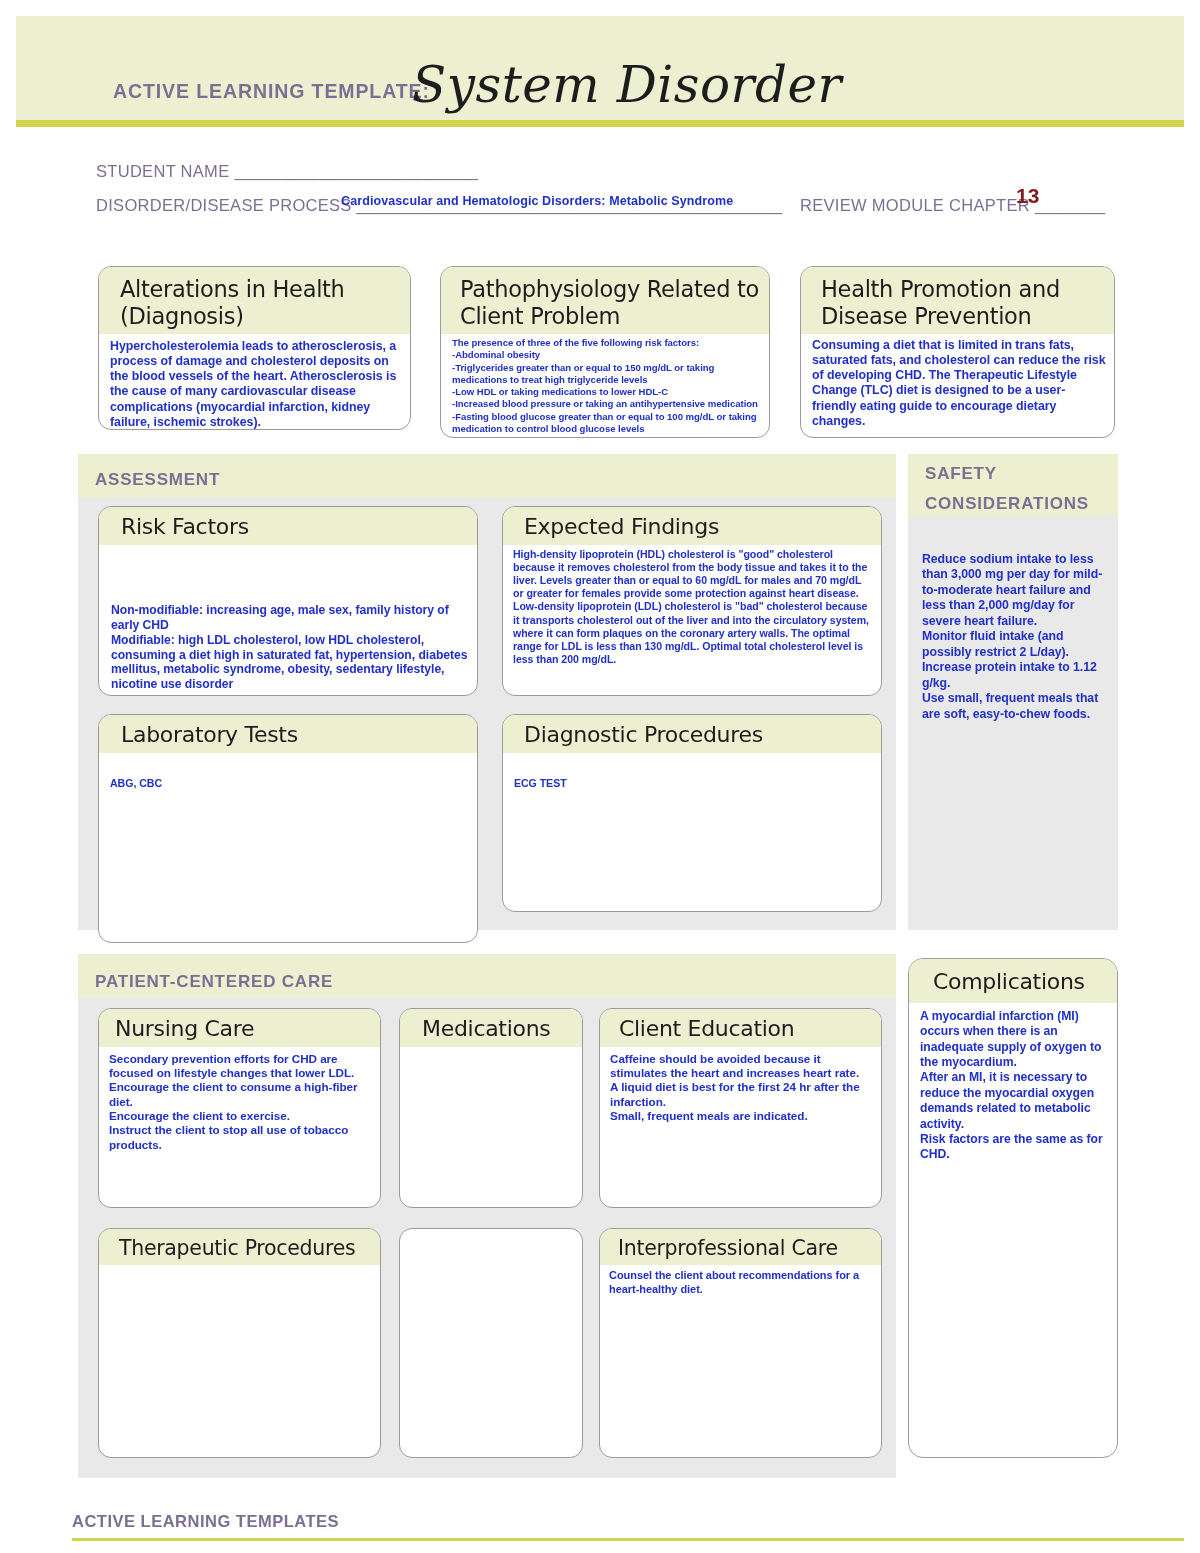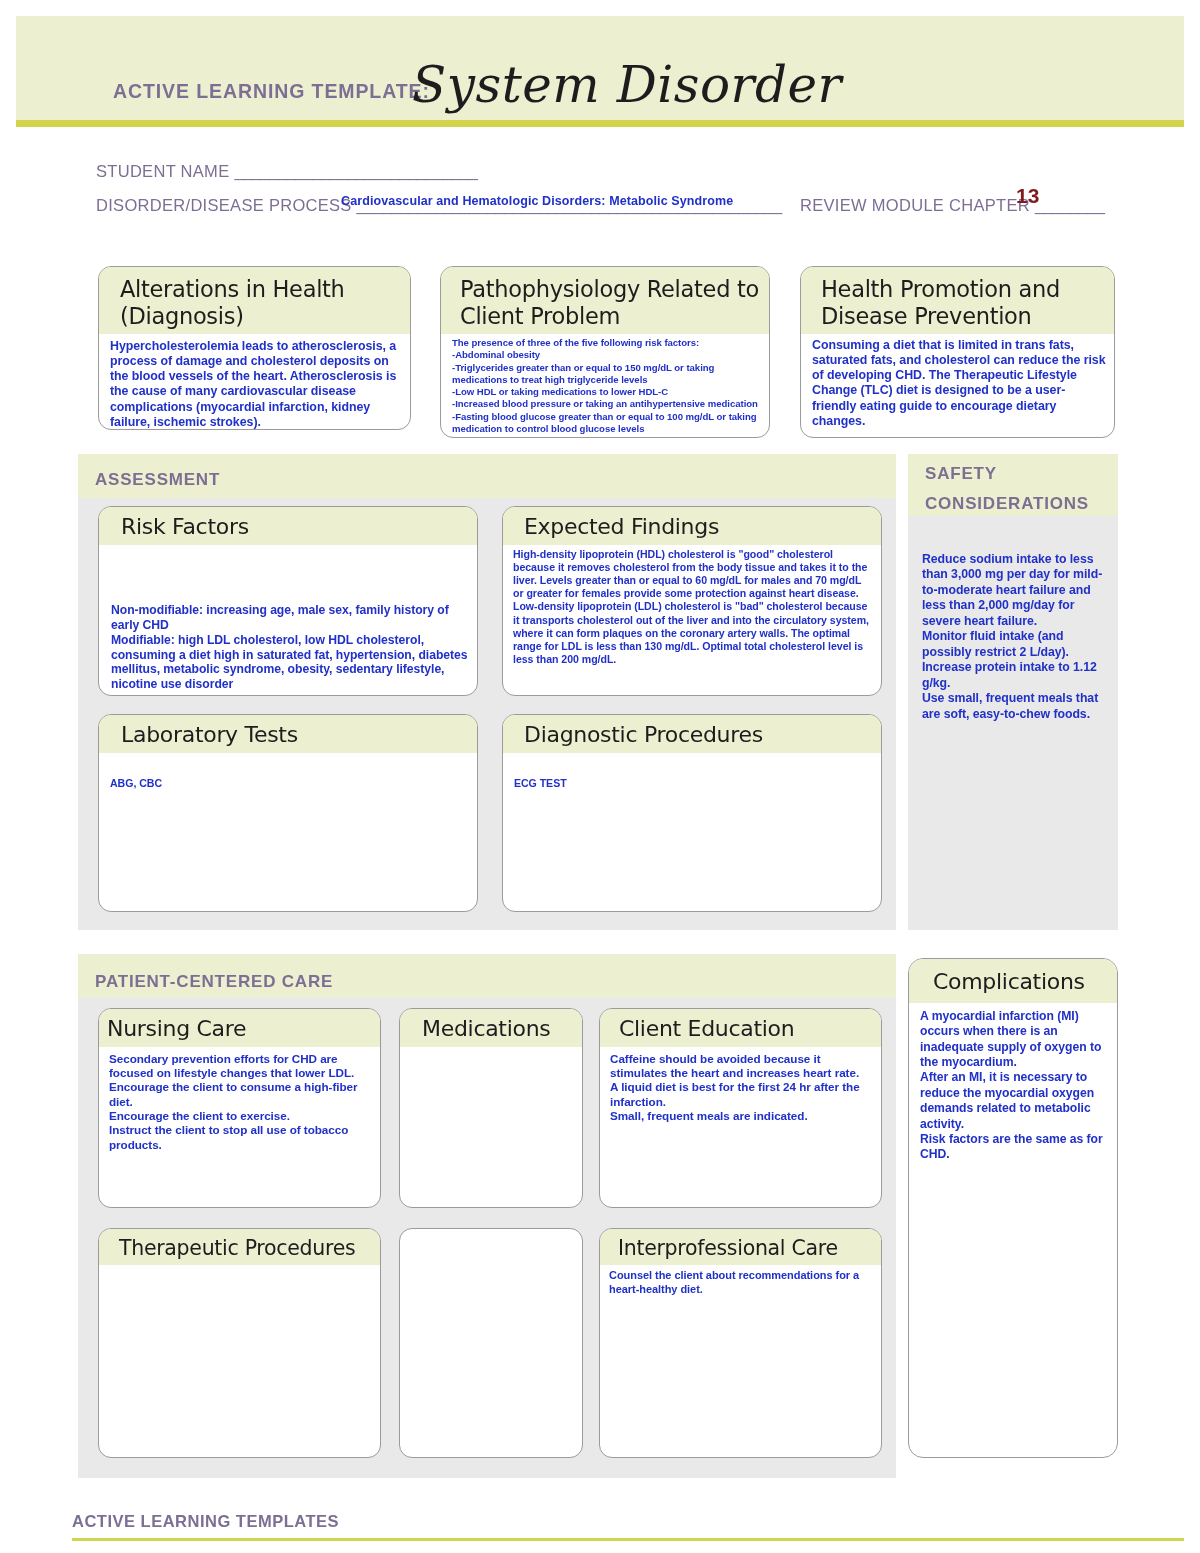--- a/index.html
+++ b/index.html
@@ -151,21 +151,21 @@
   #assessment-label { left: 95px; top: 470px; }
 
   #card-risk { left: 98px; top: 506px; width: 380px; height: 190px; }
   #card-risk .card-head { font-size: 22px; padding-left: 22px; }
   #card-risk .card-body { font-size: 12.2px; padding-top: 18px; padding-left: 12px; margin-top: 40px; }
 
   #card-findings { left: 502px; top: 506px; width: 380px; height: 190px; }
   #card-findings .card-head { font-size: 22px; padding-left: 21px; }
   #card-findings .card-body { font-size: 10.6px; padding-top: 3px; line-height: 1.24; padding-left: 10px; }
 
-  #card-lab { left: 98px; top: 714px; width: 380px; height: 198px; }
+  #card-lab { left: 98px; top: 714px; width: 380px; height: 229px; }
   #card-lab .card-head { font-size: 22px; padding-left: 22px; }
   #card-lab .card-body { font-size: 10.6px; padding-top: 24px; padding-left: 11px; }
 
   #card-diag { left: 502px; top: 714px; width: 380px; height: 198px; }
   #card-diag .card-head { font-size: 22px; padding-left: 21px; }
   #card-diag .card-body { font-size: 10.6px; padding-top: 24px; padding-left: 11px; }
 
   
   #safety-panel {
     position: absolute;
@@ -202,21 +202,21 @@
   }
   #pcc-head {
     position: absolute;
     left: 78px; top: 954px;
     width: 818px; height: 44px;
     background: #ecefd0;
   }
   #pcc-label { left: 95px; top: 972px; }
 
   #card-nursing { left: 98px; top: 1008px; width: 283px; height: 200px; }
-  #card-nursing .card-head { font-size: 22px; padding-left: 8px; }
+  #card-nursing .card-head { font-size: 22px; padding-left: 16px; }
   #card-nursing .card-body { font-size: 11.7px; padding-top: 5px; padding-left: 10px; }
 
   #card-meds { left: 399px; top: 1008px; width: 184px; height: 200px; }
   #card-meds .card-head { font-size: 22px; }
 
   #card-education { left: 599px; top: 1008px; width: 283px; height: 200px; }
   #card-education .card-head { font-size: 22px; padding-left: 19px; }
   #card-education .card-body { font-size: 11.7px; padding-top: 5px; padding-left: 10px; }
 
   #card-therapeutic { left: 98px; top: 1228px; width: 283px; height: 230px; }

